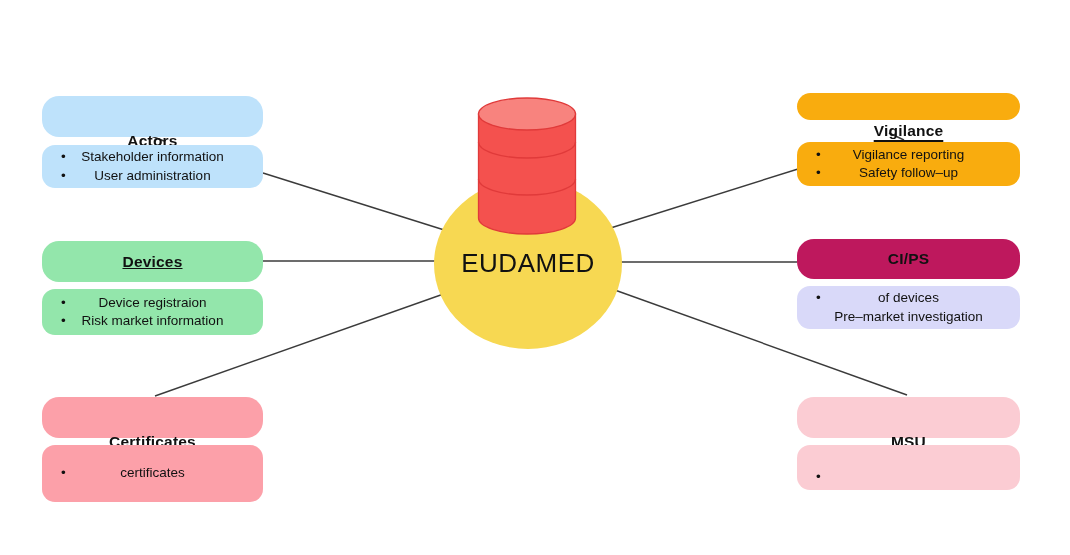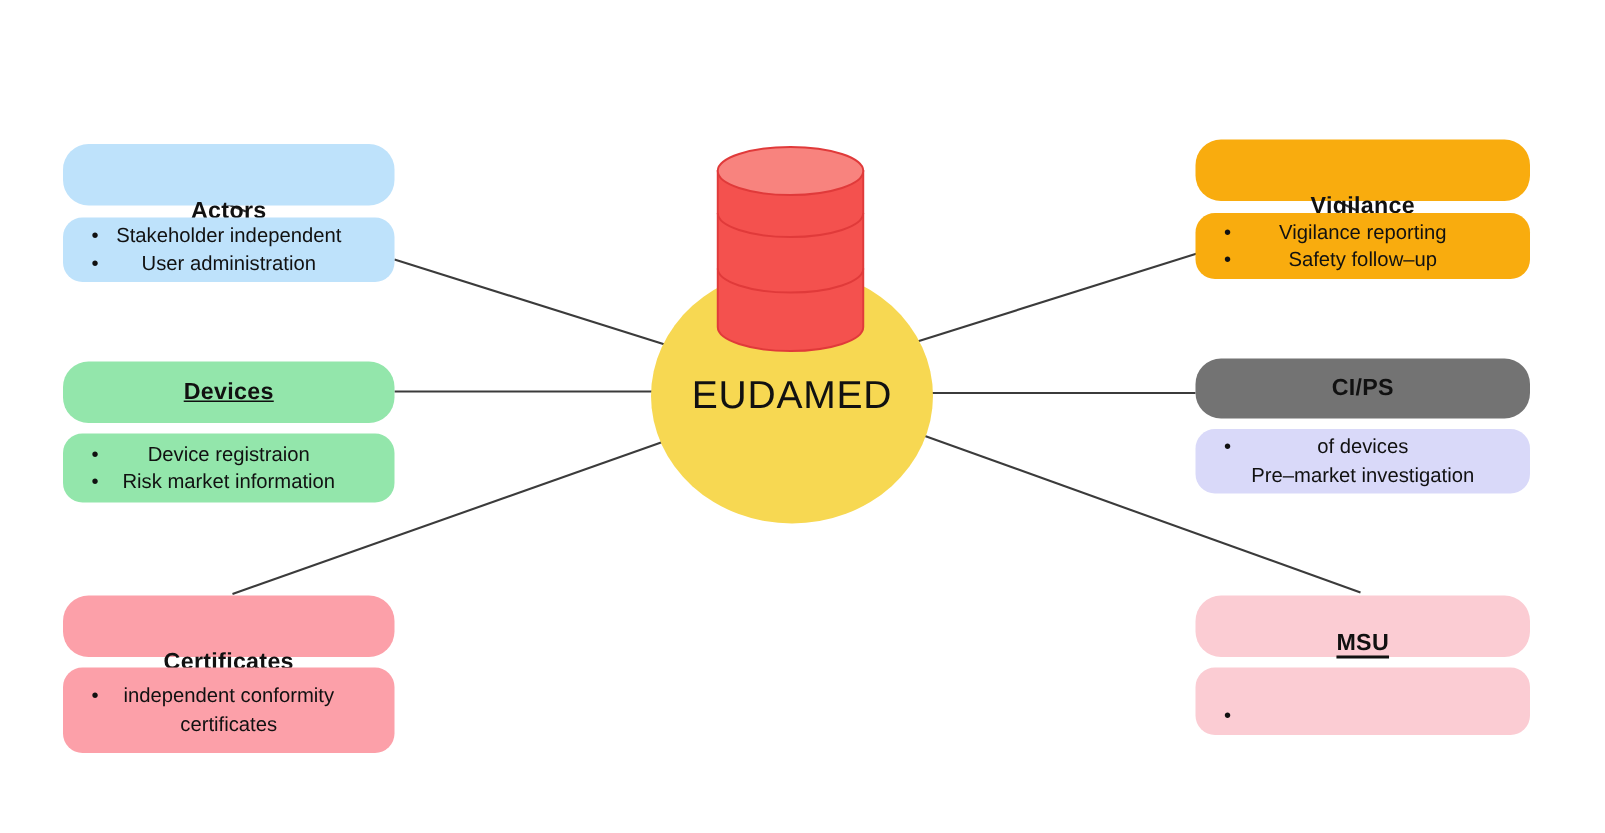--- a/index.html
+++ b/index.html
@@ -61,21 +61,21 @@
 
   <div id="center-label">EUDAMED</div>
 
   <div class="box header-box" style="left: 42px; top: 96px; width: 221px; height: 41px; background-color: rgb(190, 226, 251);">
     <span class="title underlined">Actors</span>
   </div>
   <div class="box detail-box" style="left: 42px; top: 145px; width: 221px; height: 43px; background-color: rgb(190, 226, 251);">
     <div class="item">
       <span class="bullet">•</span>
       <div class="lines">
-          <div class="line">Stakeholder independent</div>
+          <div class="line">Stakeholder information</div>
         </div>
     </div>
     <div class="item">
       <span class="bullet">•</span>
       <div class="lines">
           <div class="line">User administration</div>
         </div>
     </div>
   </div>
 
@@ -97,58 +97,57 @@
     </div>
   </div>
 
   <div class="box header-box" style="left: 42px; top: 397px; width: 221px; height: 41px; background-color: rgb(252, 160, 169);">
     <span class="title underlined">Certificates</span>
   </div>
   <div class="box detail-box" style="left: 42px; top: 445px; width: 221px; height: 57px; background-color: rgb(252, 160, 169);">
     <div class="item">
       <span class="bullet">•</span>
       <div class="lines">
-        <div class="line">independent conformity</div>
         <div class="line">certificates</div>
       </div>
     </div>
   </div>
 
-  <div class="box header-box" style="left: 797px; top: 93px; width: 223px; height: 41px; background-color: rgb(249, 172, 14); text-align: center;">
+  <div class="box header-box" style="left: 797px; top: 93px; width: 223px; height: 27px; background-color: rgb(249, 172, 14); text-align: center;">
     <span class="title underlined">Vigilance</span>
   </div>
   <div class="box detail-box" style="left: 797px; top: 142px; width: 223px; height: 44px; background-color: rgb(249, 172, 14);">
     <div class="item">
       <span class="bullet">•</span>
       <div class="lines">
           <div class="line">Vigilance reporting</div>
         </div>
     </div>
     <div class="item">
       <span class="bullet">•</span>
       <div class="lines">
           <div class="line">Safety follow–up</div>
         </div>
     </div>
   </div>
 
-  <div class="box header-box" style="left: 797px; top: 239px; width: 223px; height: 40px; background-color: #737373;">
+  <div class="box header-box" style="left: 797px; top: 239px; width: 223px; height: 40px; background-color: #be185d;">
     <span class="title">CI/PS</span>
   </div>
   <div class="box detail-box" style="left: 797px; top: 286px; width: 223px; height: 43px; background-color: rgb(217, 217, 249);">
     <div class="item">
       <span class="bullet">•</span>
       <div class="lines">
         <div class="line">of devices</div>
         <div class="line">Pre–market investigation</div>
       </div>
     </div>
   </div>
 
-  <div class="box header-box" style="left: 797px; top: 397px; width: 223px; height: 41px; background-color: rgb(251, 204, 211); justify-content: flex-end;">
+  <div class="box header-box" style="left: 797px; top: 397px; width: 223px; height: 41px; background-color: rgb(251, 204, 211);">
     <span class="title underlined">MSU</span>
   </div>
   <div class="box detail-box" style="left: 797px; top: 445px; width: 223px; height: 45px; background-color: rgb(251, 204, 211);">
     <div class="item">
       <span class="bullet">•</span>
       <div class="lines">
       </div>
     </div>
   </div>
 

